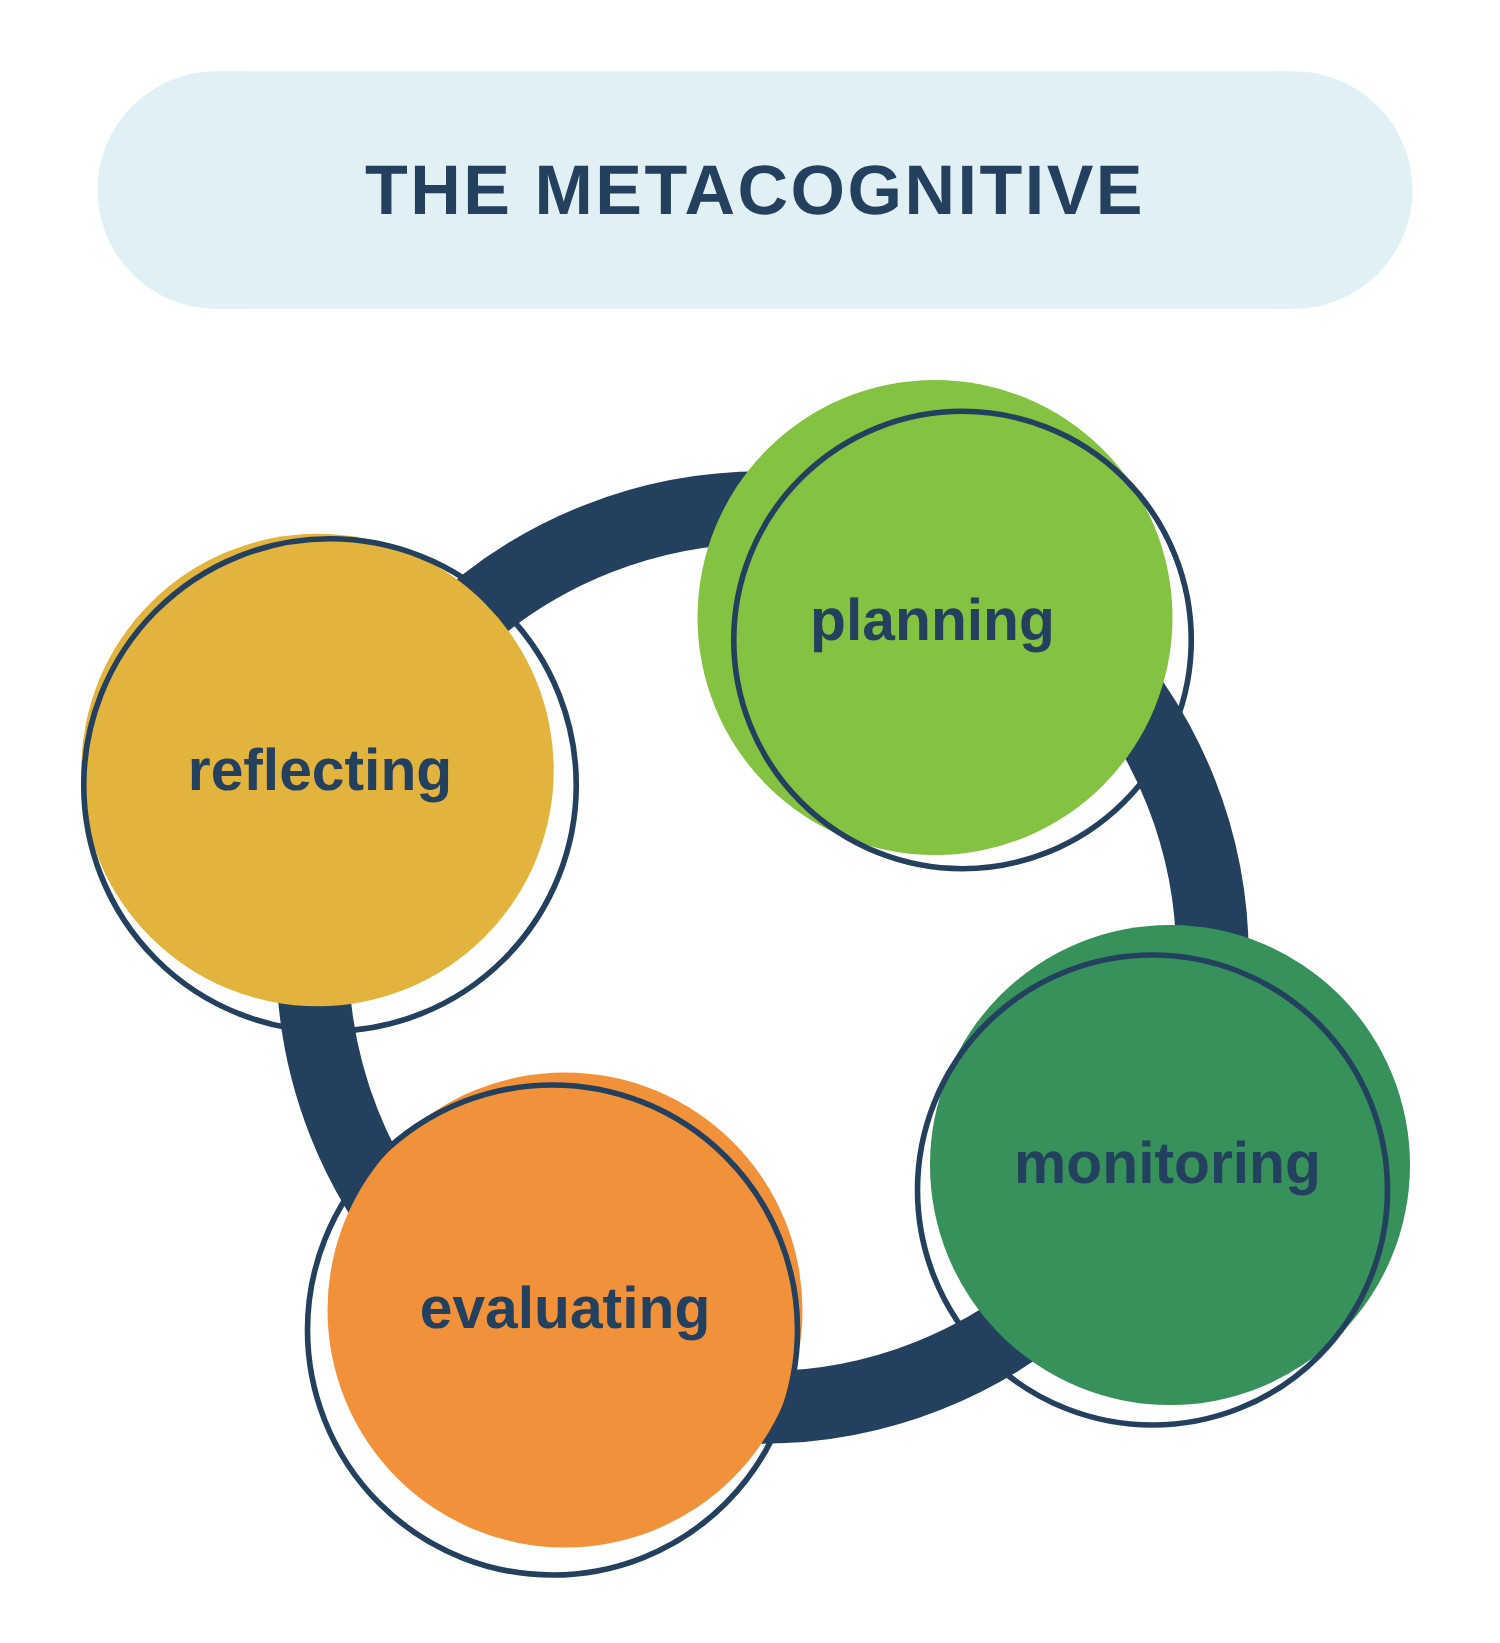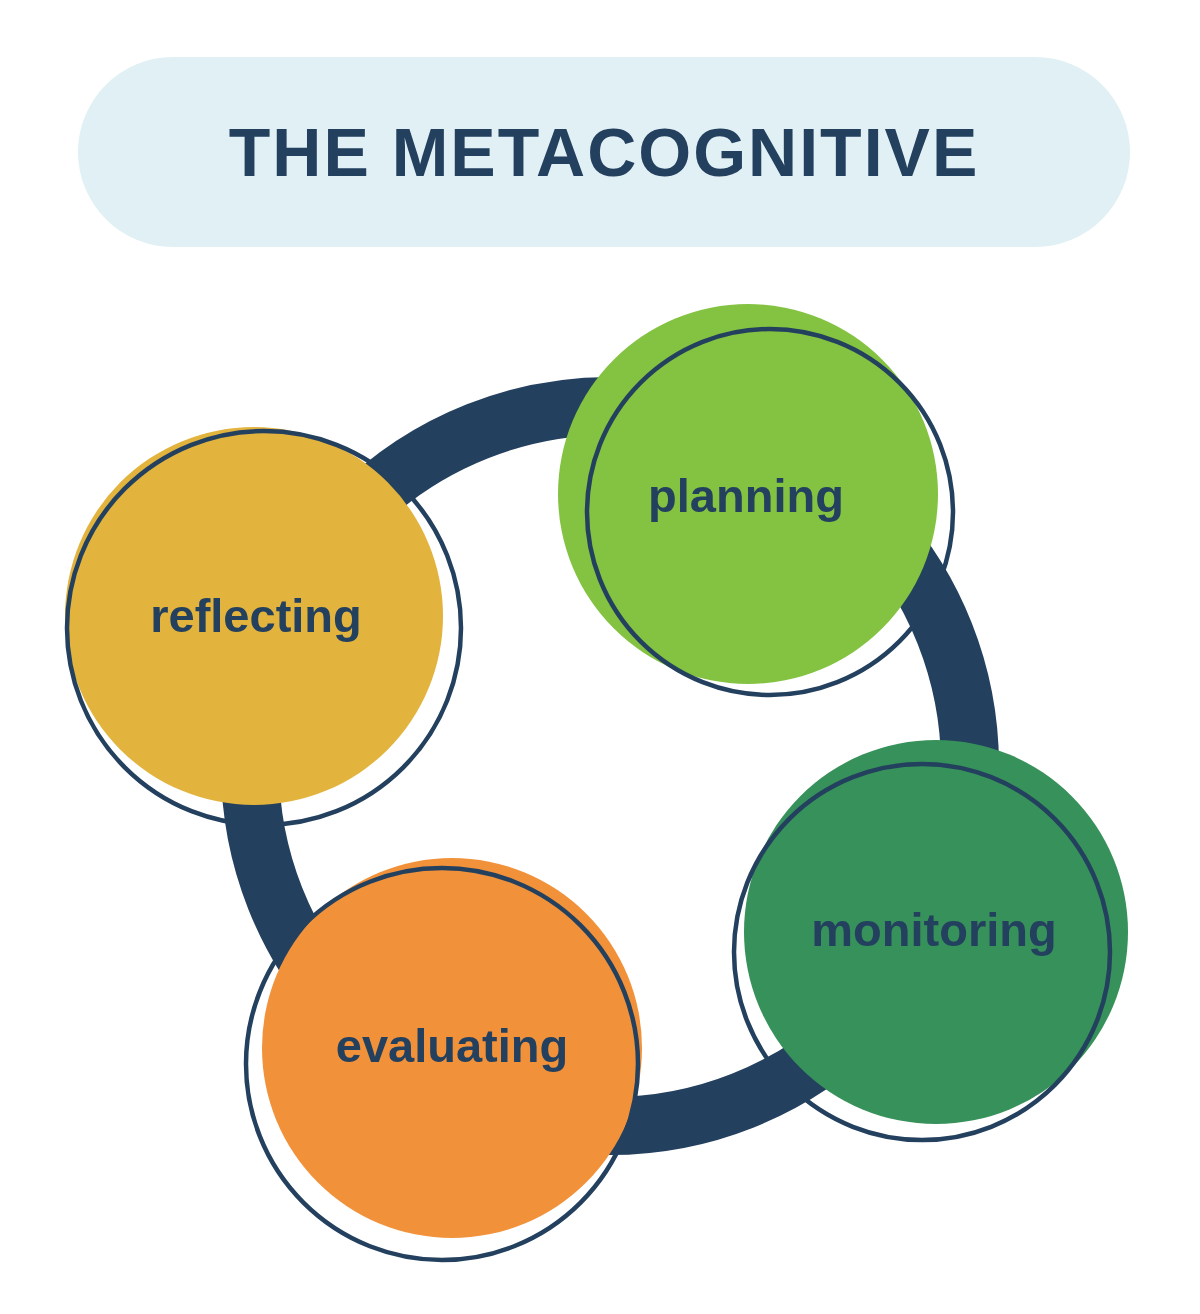--- a/index.html
+++ b/index.html
@@ -24,21 +24,21 @@
     background: #e0f0f4;
     border-radius: 95px;
     display: flex;
     flex-direction: column;
     align-items: center;
     justify-content: center;
     text-align: center;
   }
   .title-line {
     color: #24405f;
-    font-size: 68px;
+    font-size: 56px;
     font-weight: 700;
     letter-spacing: 2px;
     line-height: 78px;
     white-space: nowrap;
   }
   .diagram-svg {
     position: absolute;
     left: 0;
     top: 0;
     width: 1200px;

